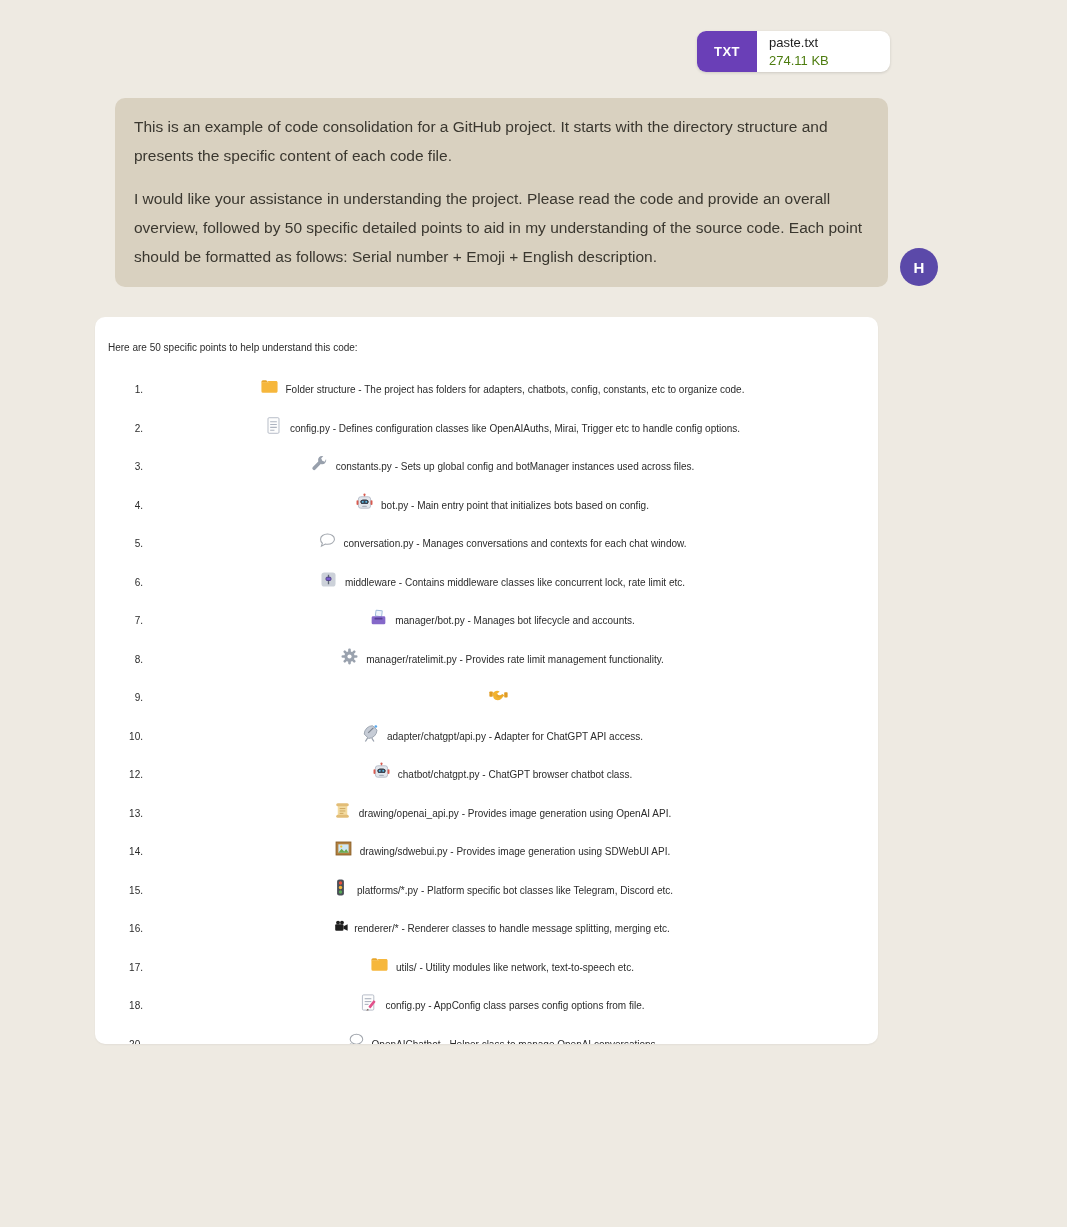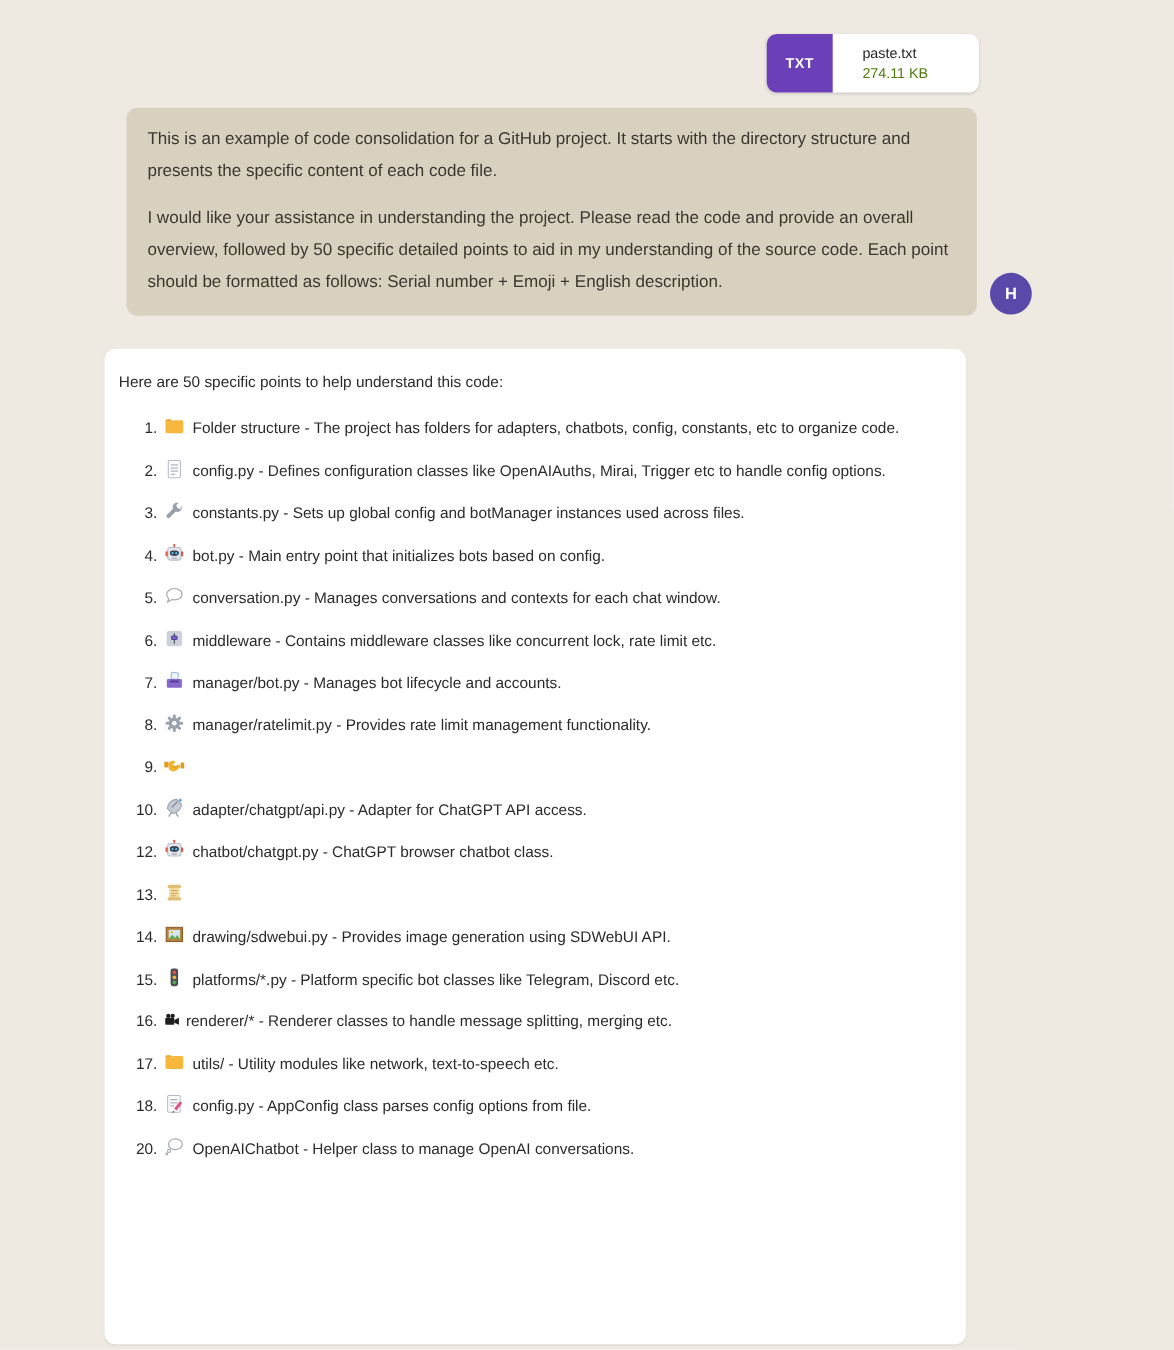--- a/index.html
+++ b/index.html
@@ -5,23 +5,23 @@
   html,body{margin:0;padding:0;}
   body{
     width:1067px;height:1227px;position:relative;overflow:hidden;
     background:#eeeae2;
     font-family:"Liberation Sans","DejaVu Sans",sans-serif;
     -webkit-font-smoothing:antialiased;
   }
 
   
   .file-card{
-    position:absolute;left:697px;top:31px;width:193px;height:53px;
+    position:absolute;left:697px;top:31px;width:193px;height:41px;
     background:#ffffff;border-radius:9px;display:flex;align-items:stretch;
-    box-shadow:0 1px 3px rgba(0,0,0,.14);cursor:pointer;gap:15px;
+    box-shadow:0 1px 3px rgba(0,0,0,.14);cursor:pointer;
   }
   .file-badge{
     width:60px;flex:none;background:#6a3fb7;border-radius:9px 0 0 9px;
     color:#fff;font-weight:700;font-size:13px;letter-spacing:.4px;
     display:flex;align-items:center;justify-content:center;
   }
   .file-meta{display:flex;flex-direction:column;justify-content:center;padding:8px 12px;gap:2px;}
   .file-name{font-size:13px;color:#1d1d1d;line-height:16px;}
   .file-size{font-size:13px;color:#4d7c0f;line-height:16px;}
 
@@ -35,30 +35,30 @@
   .user-bubble p + p{margin-top:14px;}
 
   .avatar{
     position:absolute;left:900px;top:248px;width:38px;height:38px;border-radius:50%;
     background:#5b49a9;color:#fff;font-size:15px;font-weight:700;
     display:flex;align-items:center;justify-content:center;
   }
 
   
   .assistant-card{
-    position:absolute;left:95px;top:317px;width:783px;height:905px;box-sizing:border-box;
+    position:absolute;left:95px;top:317px;width:783px;height:727px;box-sizing:border-box;
     background:#ffffff;border-radius:10px;padding:16px 13px 10px 13px;
-    color:#2b2b2b;font-size:14px;line-height:29px;
+    color:#2b2b2b;font-size:10px;line-height:29px;
     box-shadow:0 1px 2px rgba(0,0,0,.05);overflow:hidden;
   }
   .intro{margin:0 0 13px 0;}
   ol.points{list-style:none;margin:0;padding:0;}
   .point{display:flex;margin-bottom:9.5px;}
   .num{flex:none;width:35px;text-align:right;margin-right:6px;}
-  .content{flex:1;min-width:0;padding-right:10px;}
+  .content{flex:1;min-width:0;padding-right:10px;text-align:center;}
   .emoji{width:19px;height:19px;vertical-align:-3px;margin-right:7px;display:inline-block;}
   .emoji.movie-camera{width:15px;height:15px;vertical-align:-2px;margin-right:5px;}
   .hidden-defs{position:absolute;width:0;height:0;overflow:hidden;}
 </style>
 </head>
 <body>
 
 <svg class="hidden-defs" aria-hidden="true">
   <defs>
     <symbol id="i-folder" viewBox="0 0 20 20">
@@ -283,21 +283,21 @@
     <span class="num">12.</span>
     <span class="content"><svg class="emoji robot" aria-label="🤖">
             <use href="#i-robot"></use>
           </svg><span class="txt">chatbot/chatgpt.py - ChatGPT browser chatbot class.</span></span>
   </li>
 
   <li class="point">
     <span class="num">13.</span>
     <span class="content"><svg class="emoji scroll" aria-label="📜">
             <use href="#i-scroll"></use>
-          </svg></span>
+          </svg><span class="txt">drawing/openai_api.py - Provides image generation using OpenAI API.</span></span>
   </li>
 
   <li class="point">
     <span class="num">14.</span>
     <span class="content"><svg class="emoji framed-picture" aria-label="🖼">
             <use href="#i-framed-picture"></use>
           </svg><span class="txt">drawing/sdwebui.py - Provides image generation using SDWebUI API.</span></span>
   </li>
 
   <li class="point">

